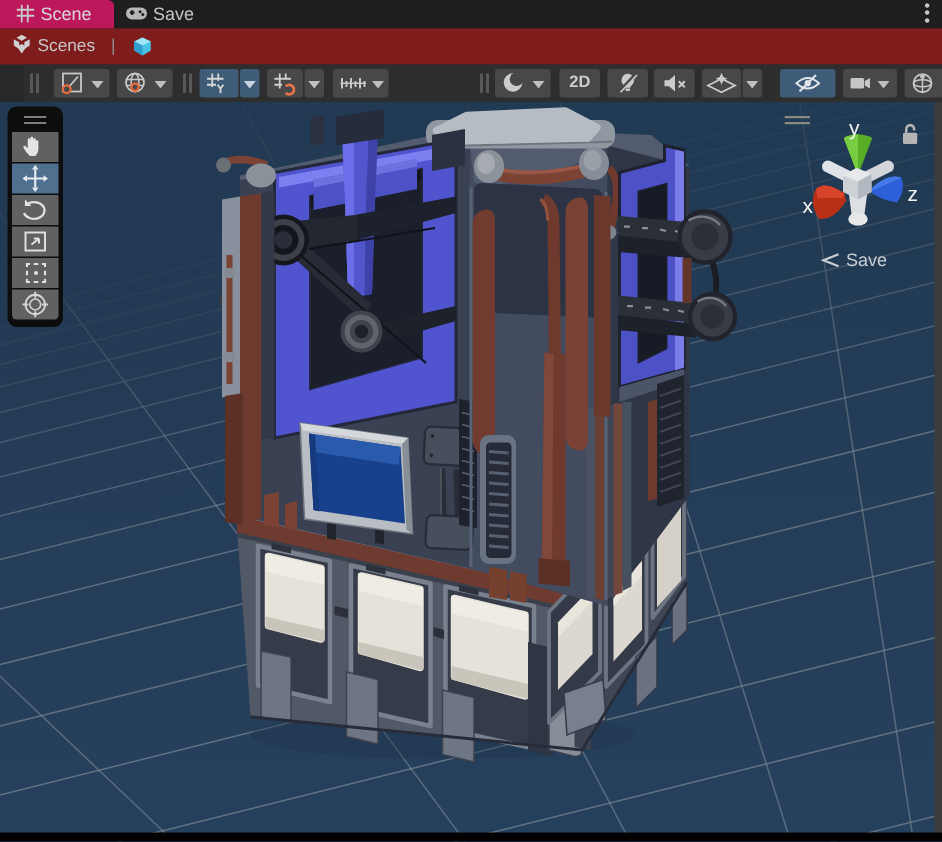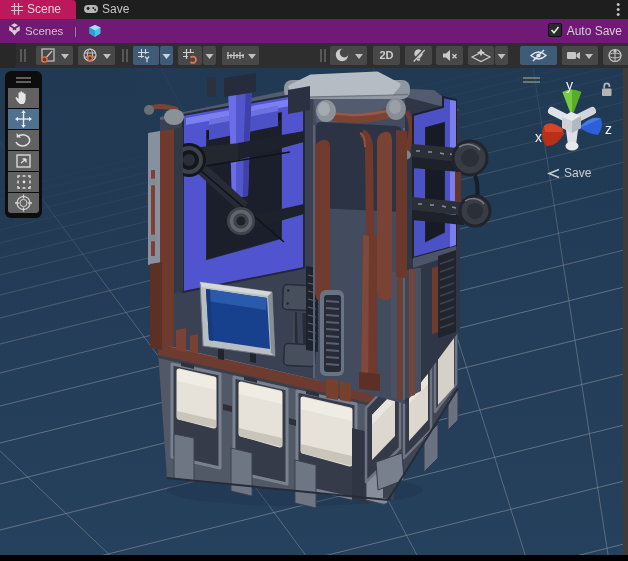--- a/index.html
+++ b/index.html
@@ -6,21 +6,21 @@
   body{width:628px;height:561px;overflow:hidden;background:#282828;font-family:"Liberation Sans",sans-serif;}
   .abs{position:absolute;}
   #stage{position:relative;width:628px;height:561px;}
   
   #tabbar{left:0;top:0;width:628px;height:19px;background:#1e1e1e;}
   #tab-scene{left:0;top:0;width:76px;height:19px;background:#be185d;border-radius:0 4px 0 0;color:#d8d8d8;font-size:12px;line-height:19px;}
   .tabtxt{display:inline-block;vertical-align:top;}
   #tab-game{left:84px;top:0;height:19px;color:#c4c4c4;font-size:12px;line-height:19px;}
   #kebab{right:8px;top:2px;color:#c8c8c8;font-size:11px;letter-spacing:0;line-height:5px;}
   
-  #bar2{left:0;top:19px;width:628px;height:24px;background:#701a75;}
+  #bar2{left:0;top:19px;width:628px;height:24px;background:#7f1d1d;}
   #bar2 .txt{color:#c6c6c6;font-size:11.5px;line-height:24px;}
   #asm{color:#dedede;font-weight:bold;font-size:11.5px;line-height:24px;}
   #autosave{right:6px;top:19px;height:24px;color:#d0d0d0;font-size:12px;line-height:24px;}
   #cb{display:inline-block;width:12px;height:12px;background:#2a2a2a;border:1px solid #0f0f0f;border-radius:2px;vertical-align:-2px;position:relative;margin-right:5px;}
   #cb svg{position:absolute;left:0px;top:0px;}
   
   #bar3{left:16px;top:43px;width:628px;height:25px;background:#2e2e2e;}
   .tbtn{position:absolute;top:3px;height:19px;background:#484848;border-radius:2px;}
   .tbtn.blue{background:#3e5b77;}
   .grip{position:absolute;top:6px;width:7px;height:13px;
@@ -333,23 +333,20 @@
       </g>
     </svg>
     <span class="txt abs" style="left:25px">Scenes</span>
     <span class="txt abs" style="left:74px;color:#909090">|</span>
     <svg class="abs" style="left:88px;top:5px" width="14" height="14" viewBox="0 0 14 14">
       <path d="M7 1l5.5 2.6v6L7 13 1.5 9.6v-6z" fill="#49c2e8"></path>
       <path d="M7 1l5.5 2.6L7 6.4 1.5 3.6z" fill="#9fe3f7"></path>
       <path d="M7 6.4v6.6L1.5 9.6v-6z" fill="#2e9fd0"></path>
     </svg>
   </div>
-  <div class="abs" id="autosave"><span id="cb"><svg width="12" height="12" viewBox="0 0 12 12">
-          <path d="M2.5 6l2.5 2.8L9.5 3" stroke="#e8e8e8" stroke-width="1.6" fill="none"></path>
-        </svg></span>Auto Save</div>
 
   <div class="abs" id="bar3">
     <div class="grip" style="left:4px"></div>
     <div class="grip" style="left:616px"></div>
 
     <div class="tbtn" style="left:20px;width:37px">
       <svg width="37" height="19" viewBox="0 0 37 19">
         <rect x="6" y="3" width="12" height="12" fill="none" stroke="#c8c8c8" stroke-width="1.2"></rect>
         <path d="M9 13L16 5" stroke="#c8c8c8" stroke-width="1.2"></path>
         <circle cx="8.5" cy="13.5" r="2.6" fill="#484848" stroke="#e86a3c" stroke-width="1.5"></circle>

